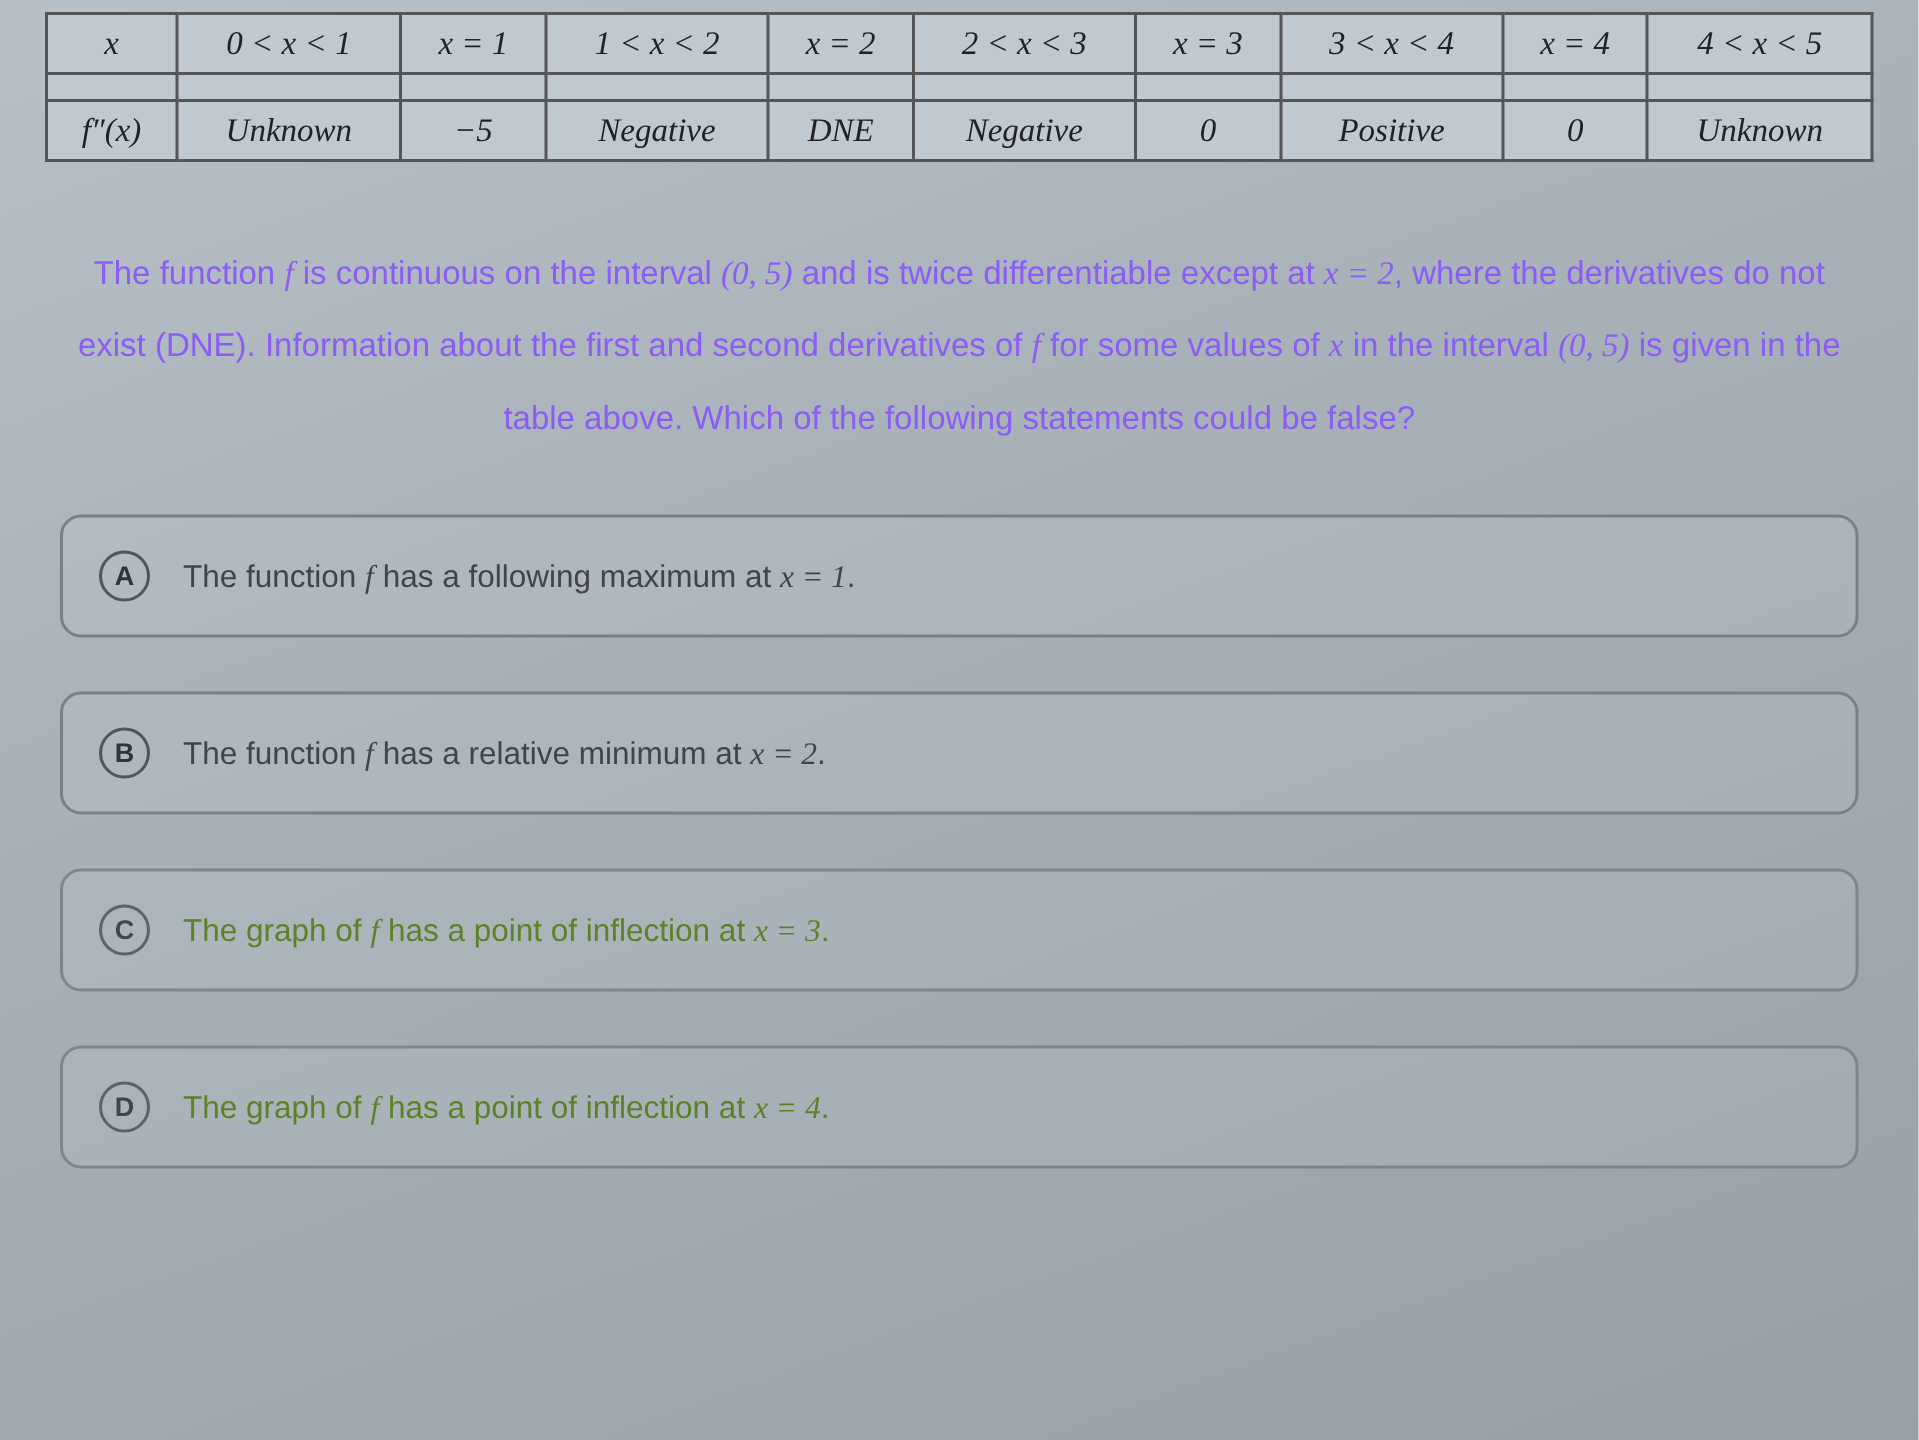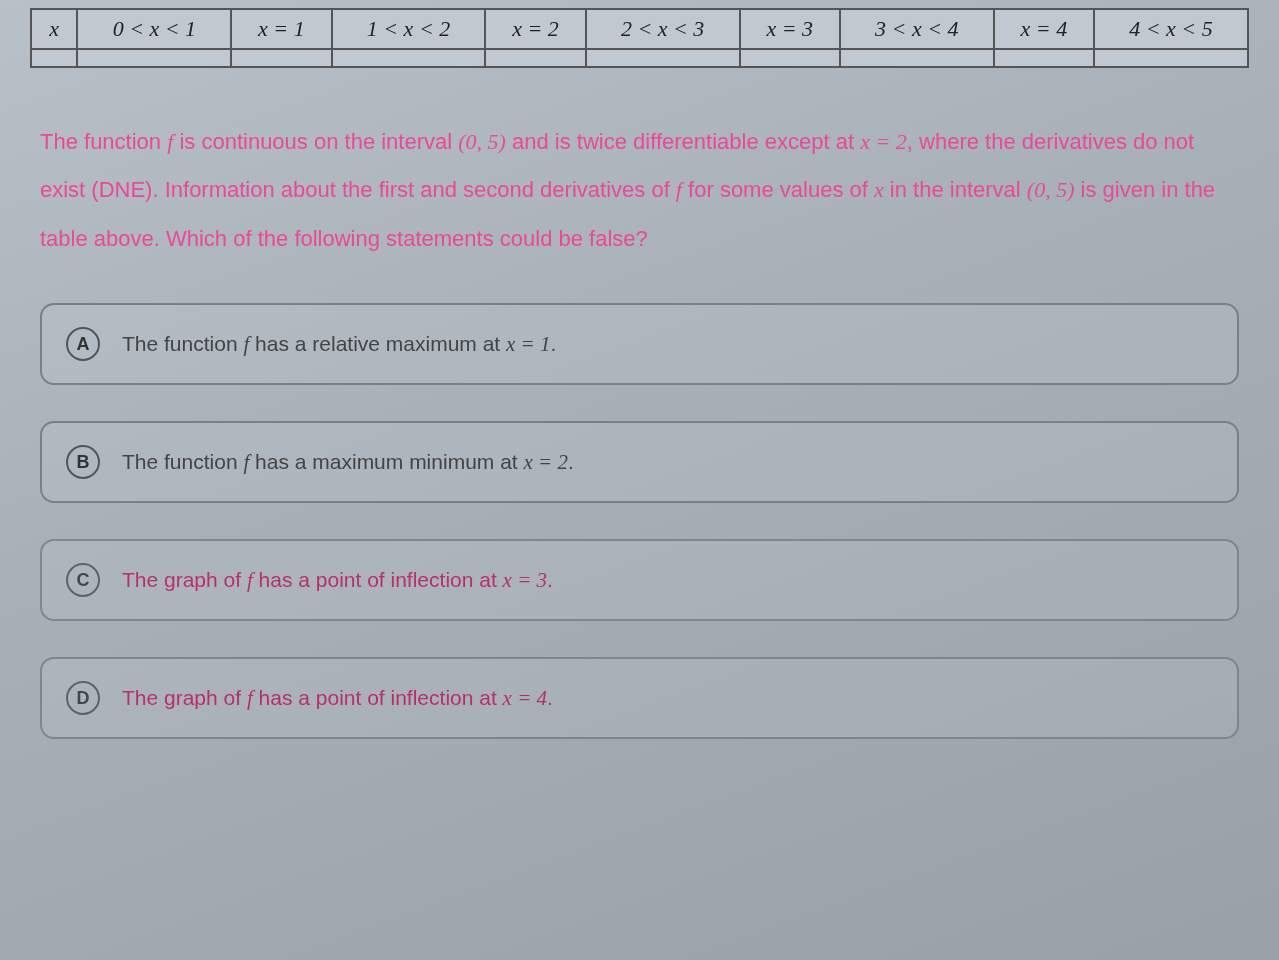--- a/index.html
+++ b/index.html
@@ -33,22 +33,23 @@
     font-style: italic;
   }
   .spacer-row td {
     height: 18px;
     padding: 0;
   }
   .question-text {
     margin: 50px 10px 40px 10px;
     font-family: Arial, sans-serif;
     font-size: 22px;
-    color: #ec4899;
+    color: #8b5cf6;
     line-height: 2.2;
+    text-align: center;
   }
   .math-i { font-style: italic; font-family: 'Times New Roman', serif; }
   .choices {
     margin: 30px 10px 0 10px;
   }
   .choice {
     border: 2px solid #7a8088;
     border-radius: 14px;
     padding: 22px 24px;
     margin-bottom: 36px;
@@ -70,21 +71,21 @@
     font-weight: bold;
     font-size: 18px;
     color: #333;
     flex-shrink: 0;
   }
   .choice-text {
     font-family: Arial, sans-serif;
     font-size: 21px;
     color: #444;
   }
-  .choice.faded .choice-text { color: #be185d; }
+  .choice.faded .choice-text { color: #4d7c0f; }
   .faded { opacity: 0.85; }
 </style>
 </head>
 <body>
 
 <div class="page">
 
   <table class="data-table">
     <tbody>
         <tr>
@@ -104,40 +105,52 @@
           <td></td>
           <td></td>
           <td></td>
           <td></td>
           <td></td>
           <td></td>
           <td></td>
           <td></td>
           <td></td>
     </tr>
+    <tr>
+      <td class="row-label">f″(x)</td>
+      <td>Unknown</td>
+      <td>−5</td>
+      <td>Negative</td>
+      <td>DNE</td>
+      <td>Negative</td>
+      <td>0</td>
+      <td>Positive</td>
+      <td>0</td>
+      <td>Unknown</td>
+    </tr>
   </tbody>
     </table>
 
   <div class="question-text">
     <span>The function </span><span class="math-i">f</span><span> is continuous on the interval </span><span class="math-i">(0, 5)</span><span> and is twice differentiable except at </span><span class="math-i">x = 2</span><span>, where the derivatives do not exist (DNE). Information about the first and second derivatives of </span><span class="math-i">f</span><span> for some values of </span><span class="math-i">x</span><span> in the interval </span><span class="math-i">(0, 5)</span><span> is given in the table above. Which of the following statements could be false?</span>
   </div>
 
   <div class="choices">
 
     <div class="choice">
       <div class="choice-letter">A</div>
       <div class="choice-text">
-        <span>The function </span><span class="math-i">f</span><span> has a relative maximum at </span><span class="math-i">x = 1</span><span>.</span>
+        <span>The function </span><span class="math-i">f</span><span> has a following maximum at </span><span class="math-i">x = 1</span><span>.</span>
       </div>
     </div>
 
     <div class="choice">
       <div class="choice-letter">B</div>
       <div class="choice-text">
-        <span>The function </span><span class="math-i">f</span><span> has a maximum minimum at </span><span class="math-i">x = 2</span><span>.</span>
+        <span>The function </span><span class="math-i">f</span><span> has a relative minimum at </span><span class="math-i">x = 2</span><span>.</span>
       </div>
     </div>
 
     <div class="choice faded">
       <div class="choice-letter">C</div>
       <div class="choice-text">
         <span>The graph of </span><span class="math-i">f</span><span> has a point of inflection at </span><span class="math-i">x = 3</span><span>.</span>
       </div>
     </div>
 

